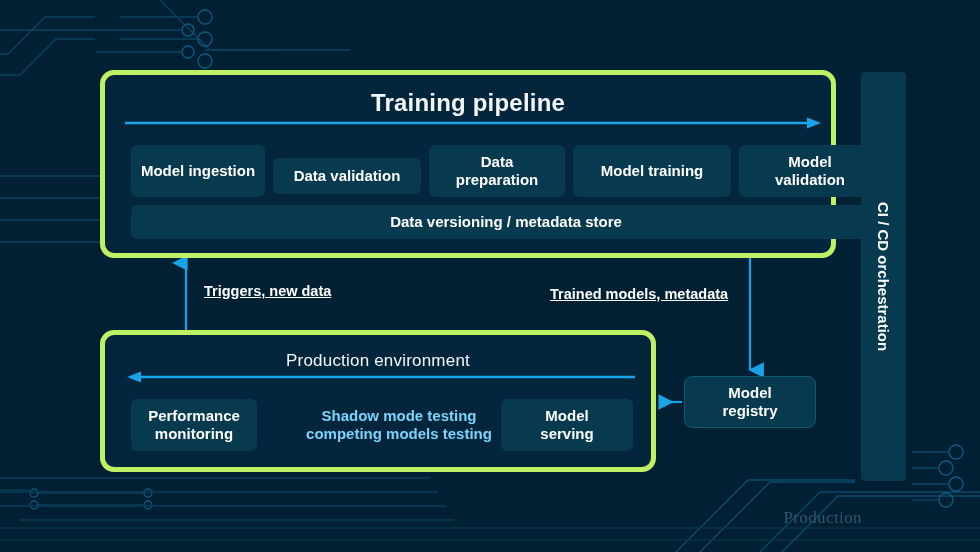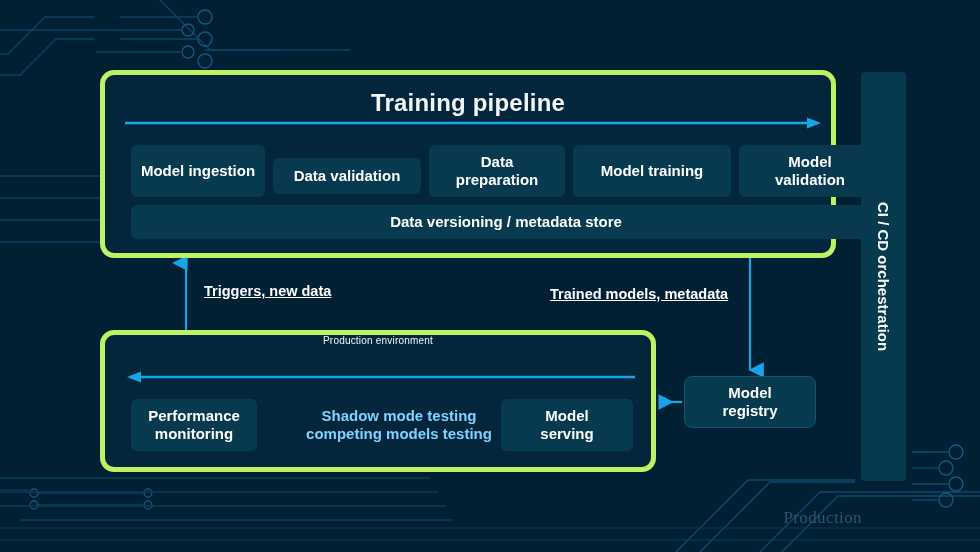--- a/index.html
+++ b/index.html
@@ -25,21 +25,21 @@
   #training-panel{left:100px;top:70px;width:736px;height:188px;}
   #production-panel{left:100px;top:330px;width:556px;height:142px;}
 
   .panel-title{
     position:absolute;left:0;right:0;
     text-align:center;
     color:#f2f7fa;
     letter-spacing:.2px;
   }
   #training-title{top:14px;font-size:24px;font-weight:bold;}
-  #production-title{top:0;font-size:10px;}
+  #production-title{top:16px;font-size:17px;}
 
   
   .flow-arrow{position:absolute;height:12px;}
   #training-arrow{left:20px;top:42px;width:696px;}
   #production-arrow{left:22px;top:36px;width:508px;}
 
   
   .stage-box{
     position:absolute;
     background:#073a4f;

